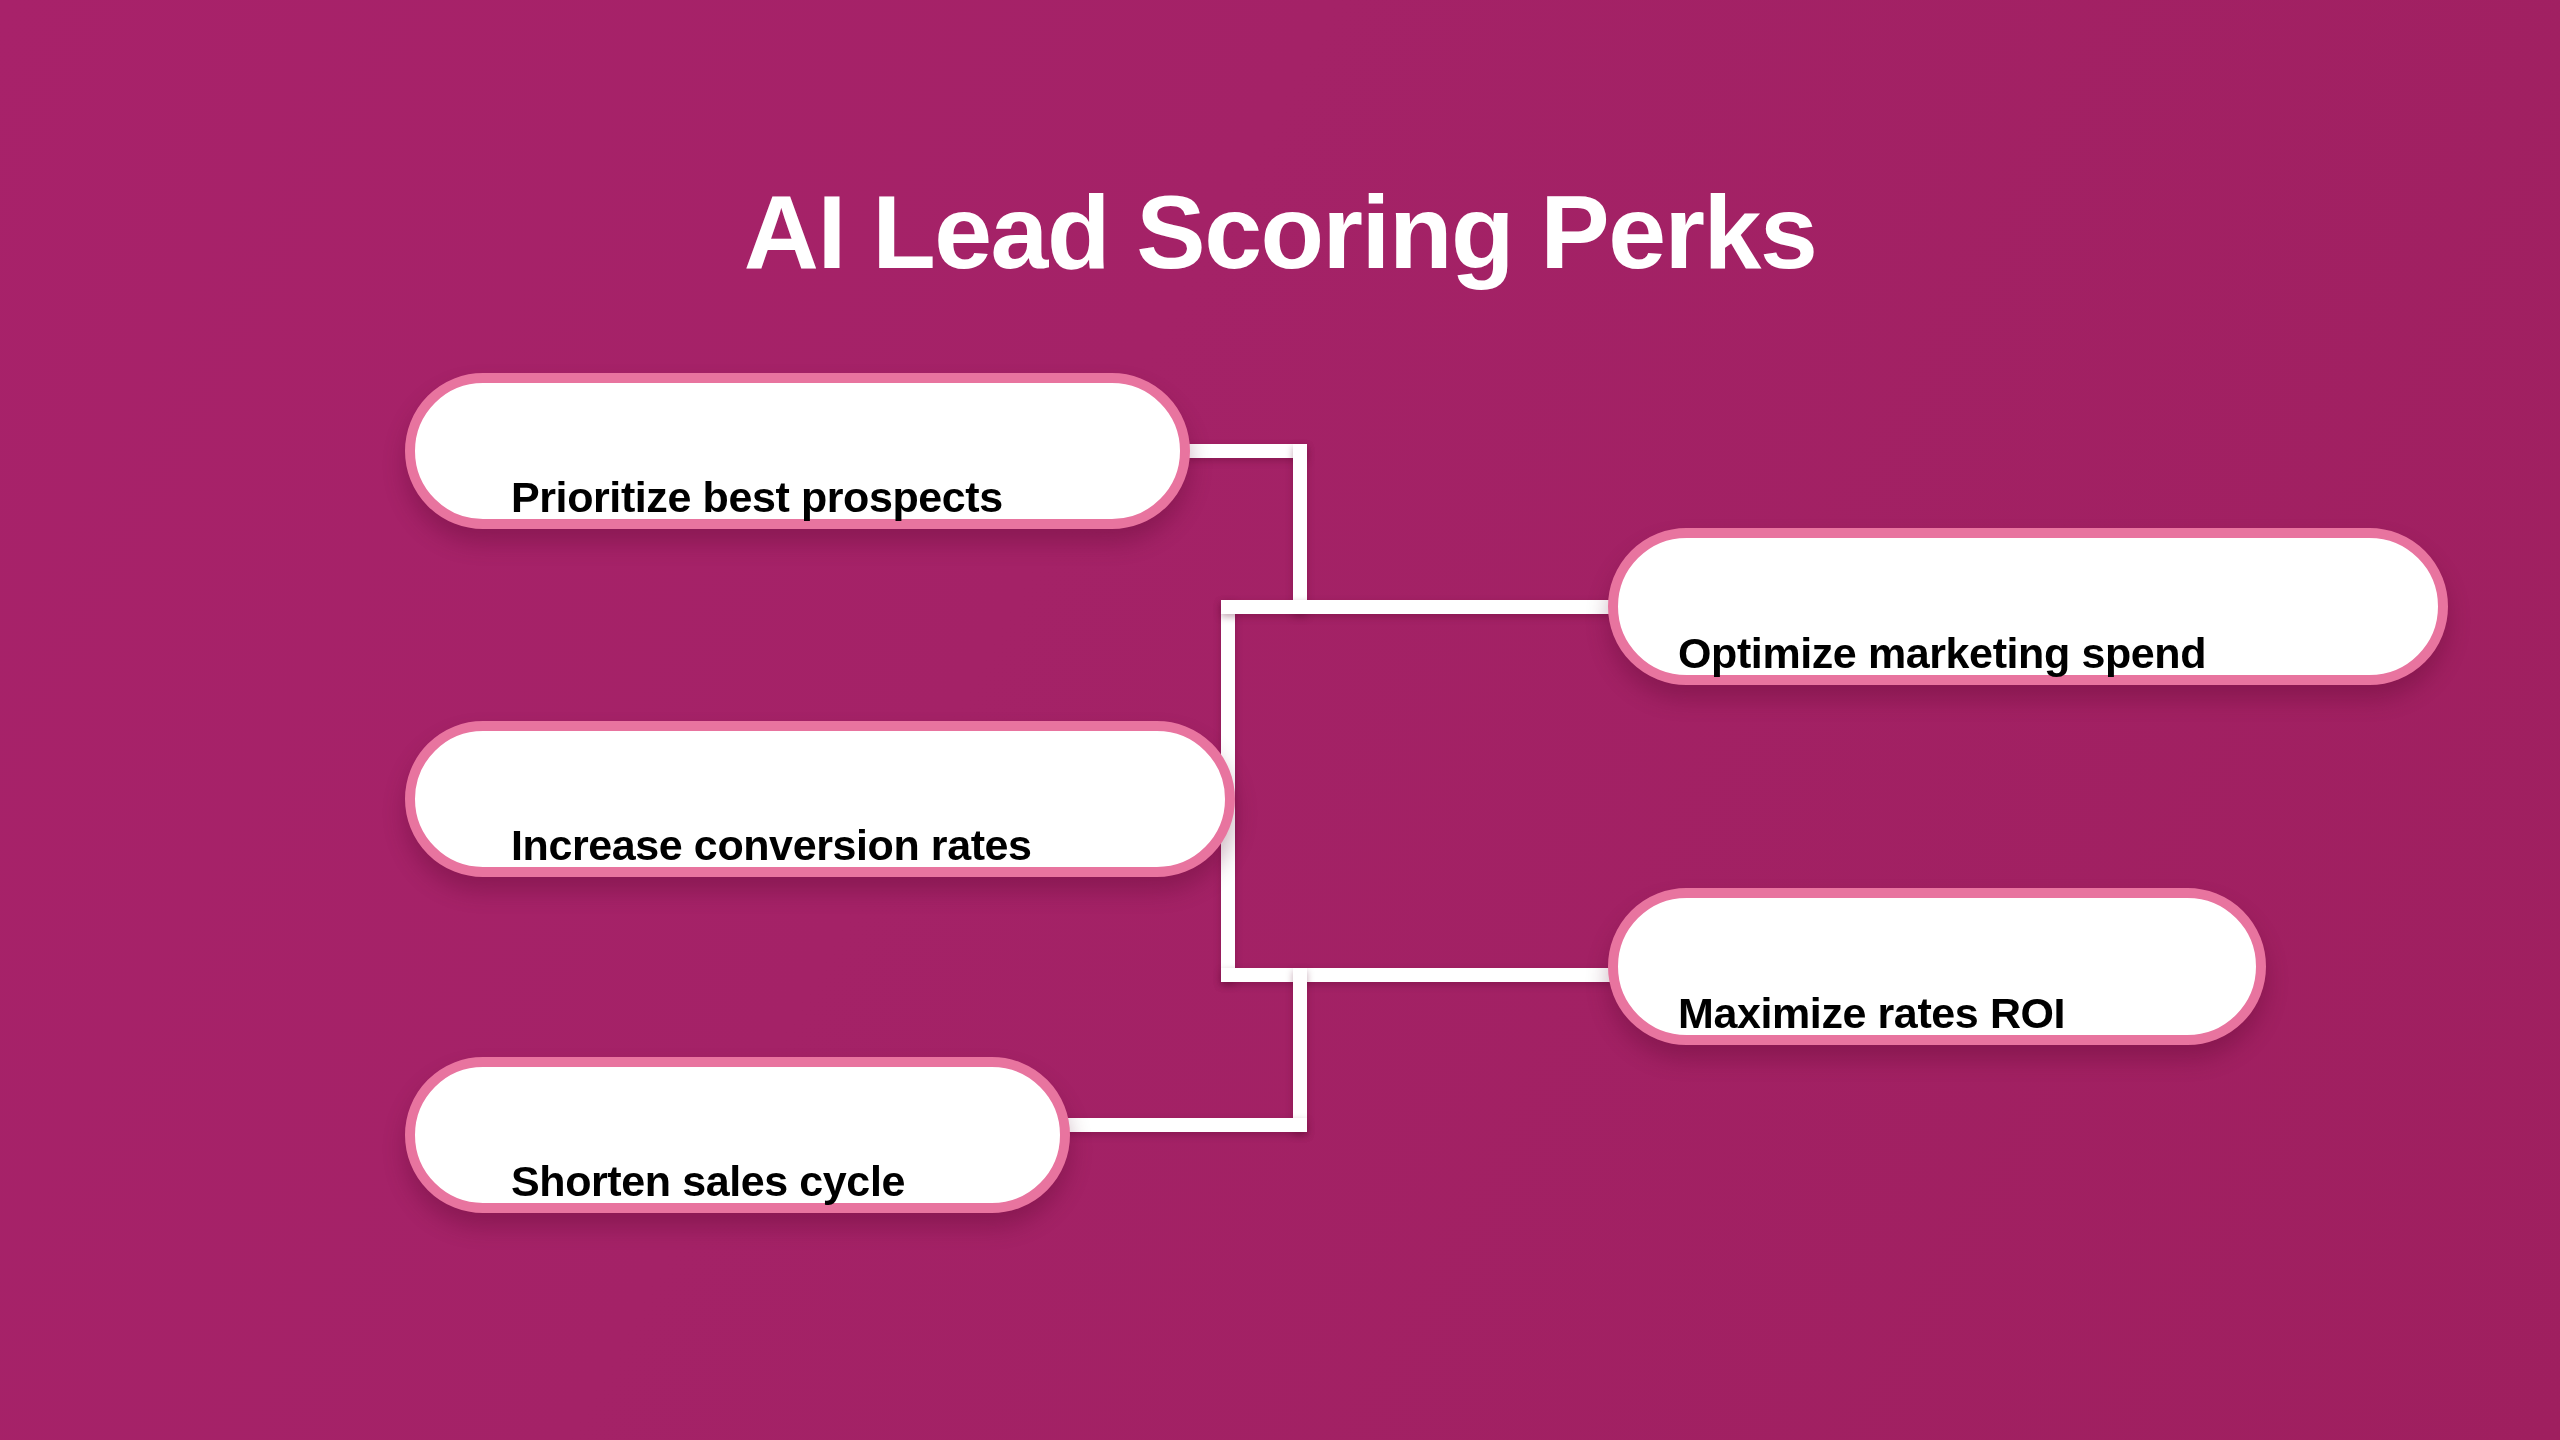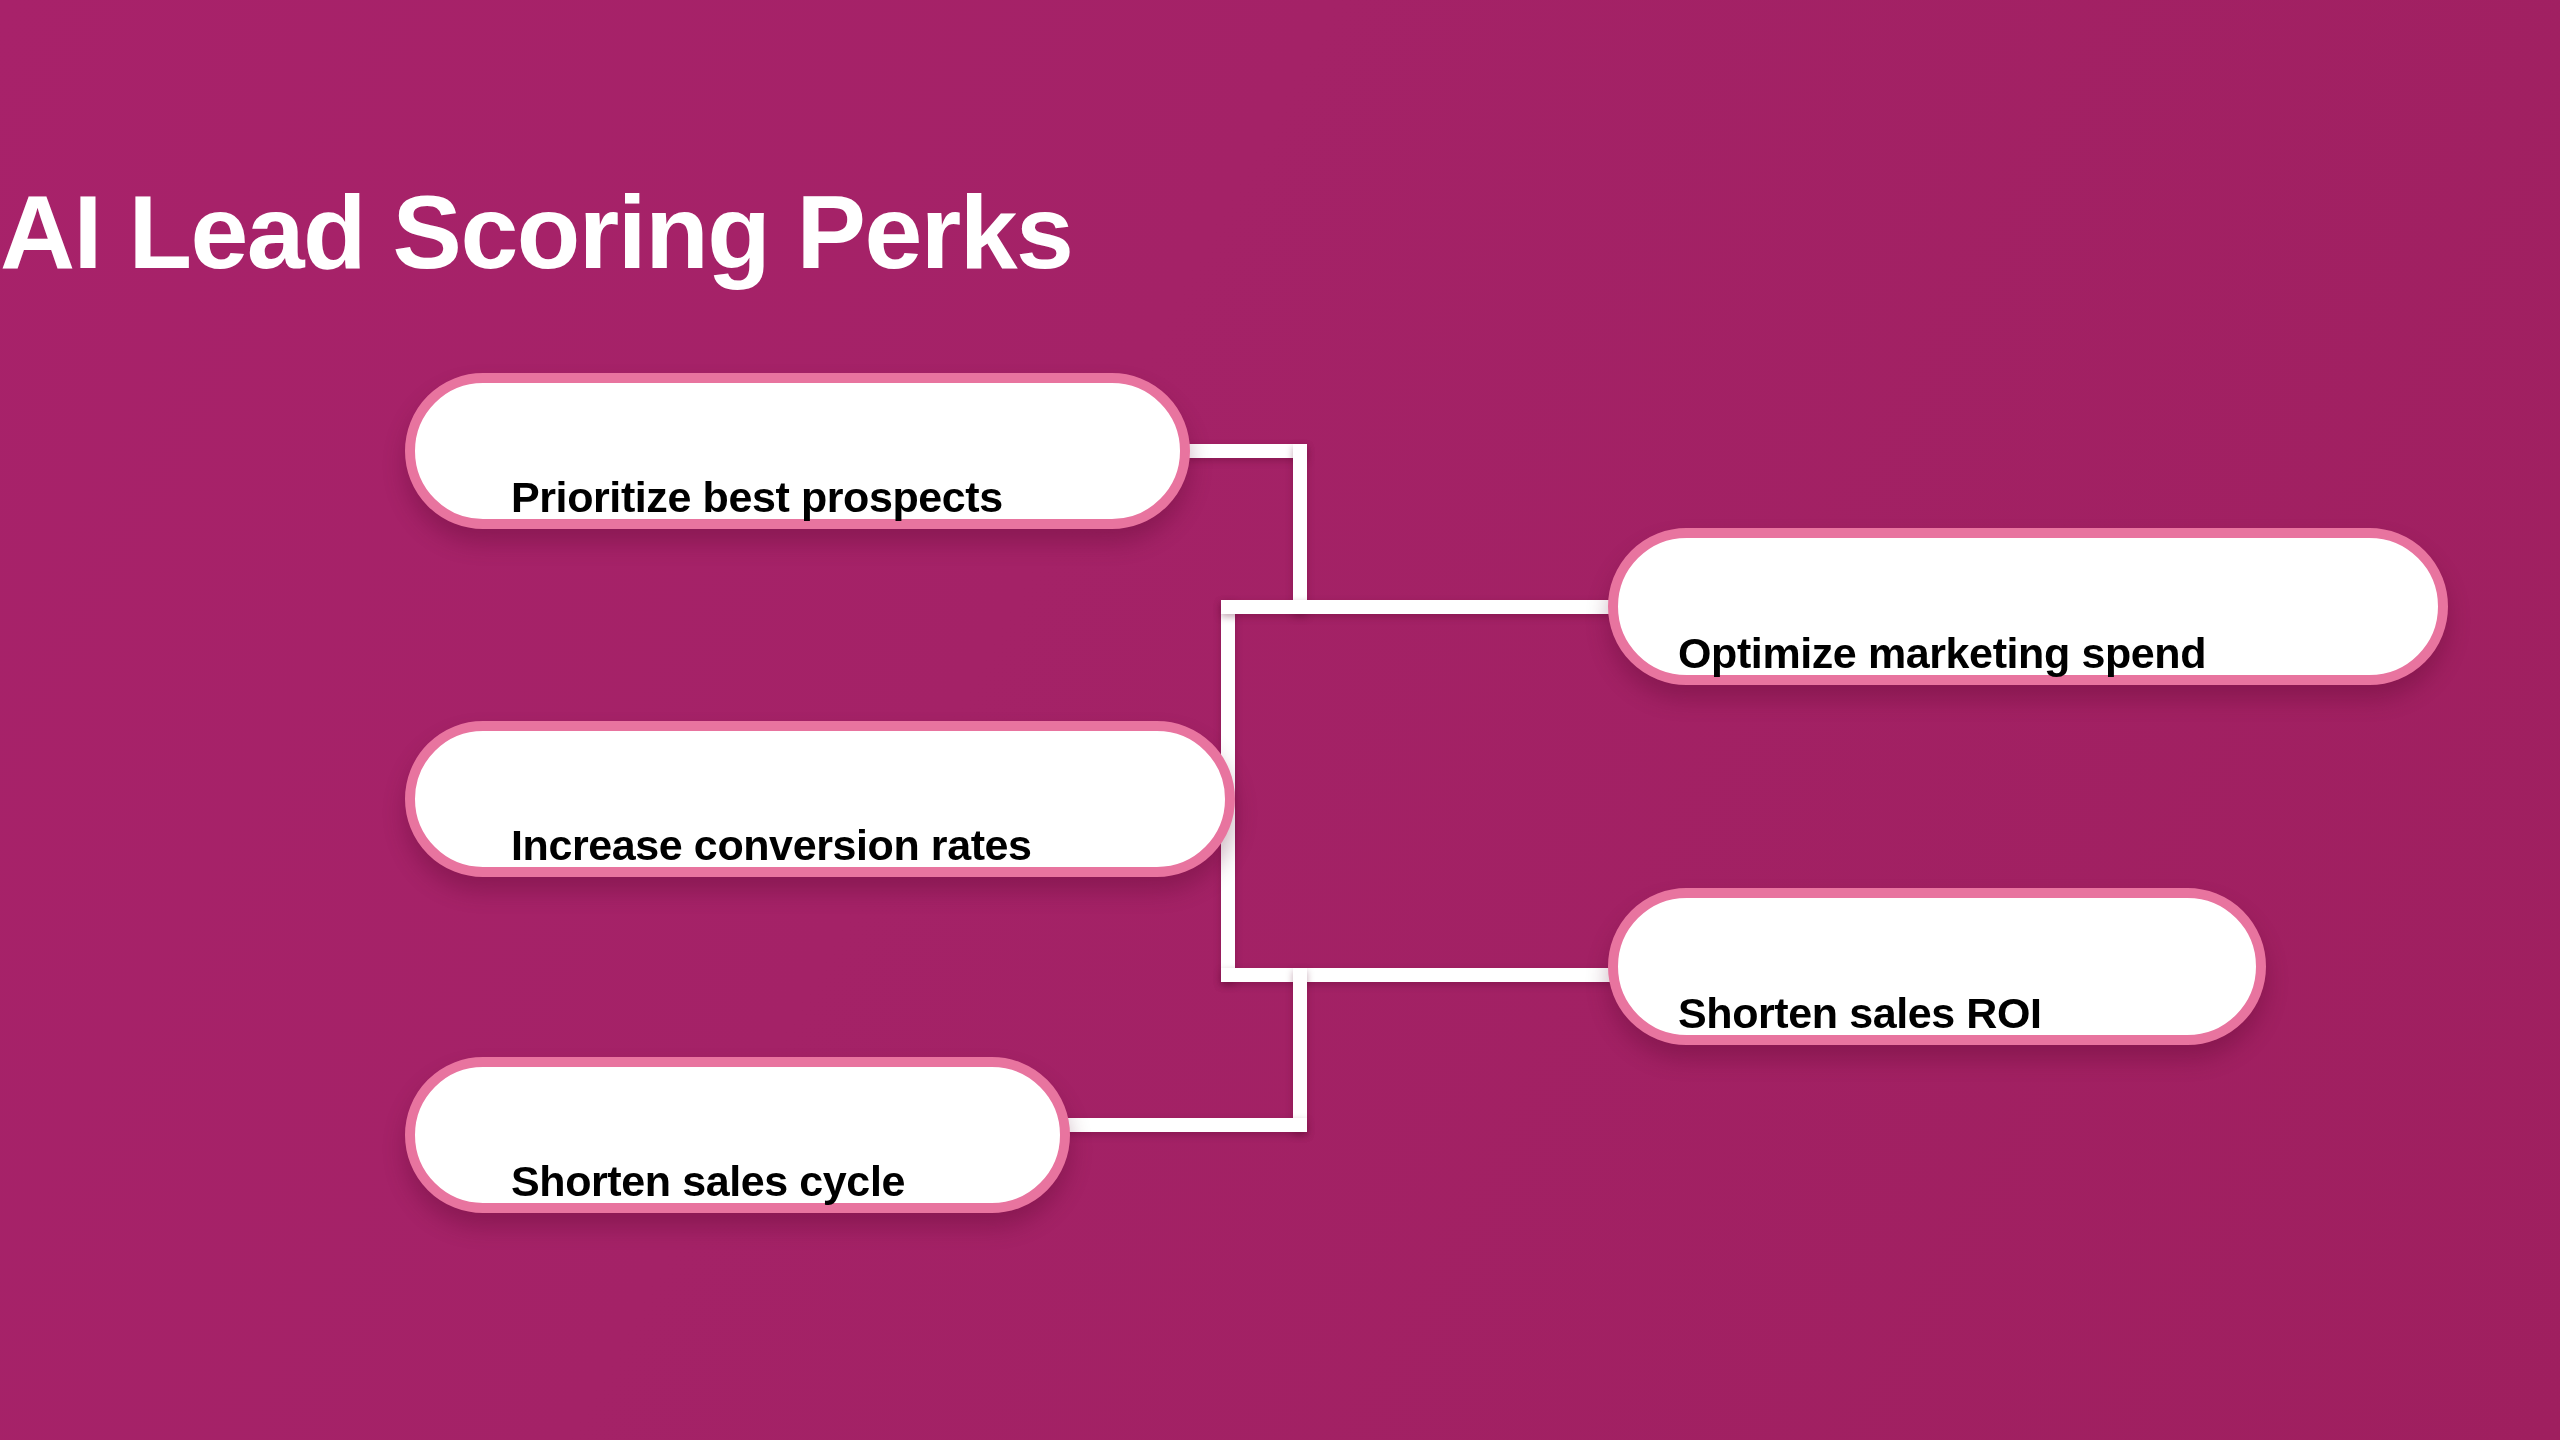--- a/index.html
+++ b/index.html
@@ -17,21 +17,21 @@
     font-family: "Liberation Sans", "DejaVu Sans", sans-serif;
     -webkit-font-smoothing: antialiased;
   }
 
   
   #title {
     position: absolute;
     left: 0;
     right: 0;
     top: 108px;
-    text-align: left;
+    text-align: center;
     color: #ffffff;
     font-size: 104px;
     font-weight: 700;
     letter-spacing: -1.5px;
     line-height: 1.05;
     white-space: nowrap;
   }
 
   
   #connectors {
@@ -126,16 +126,16 @@
 
   <div class="pill left" id="pill-shorten">
     <span class="pill-label">Shorten sales cycle</span>
   </div>
 
   <div class="pill right" id="pill-optimize">
     <span class="pill-label">Optimize marketing spend</span>
   </div>
 
   <div class="pill right" id="pill-maximize">
-    <span class="pill-label">Shorten sales ROI</span>
+    <span class="pill-label">Maximize rates ROI</span>
   </div>
 
 </div>
 
 </body></html>

